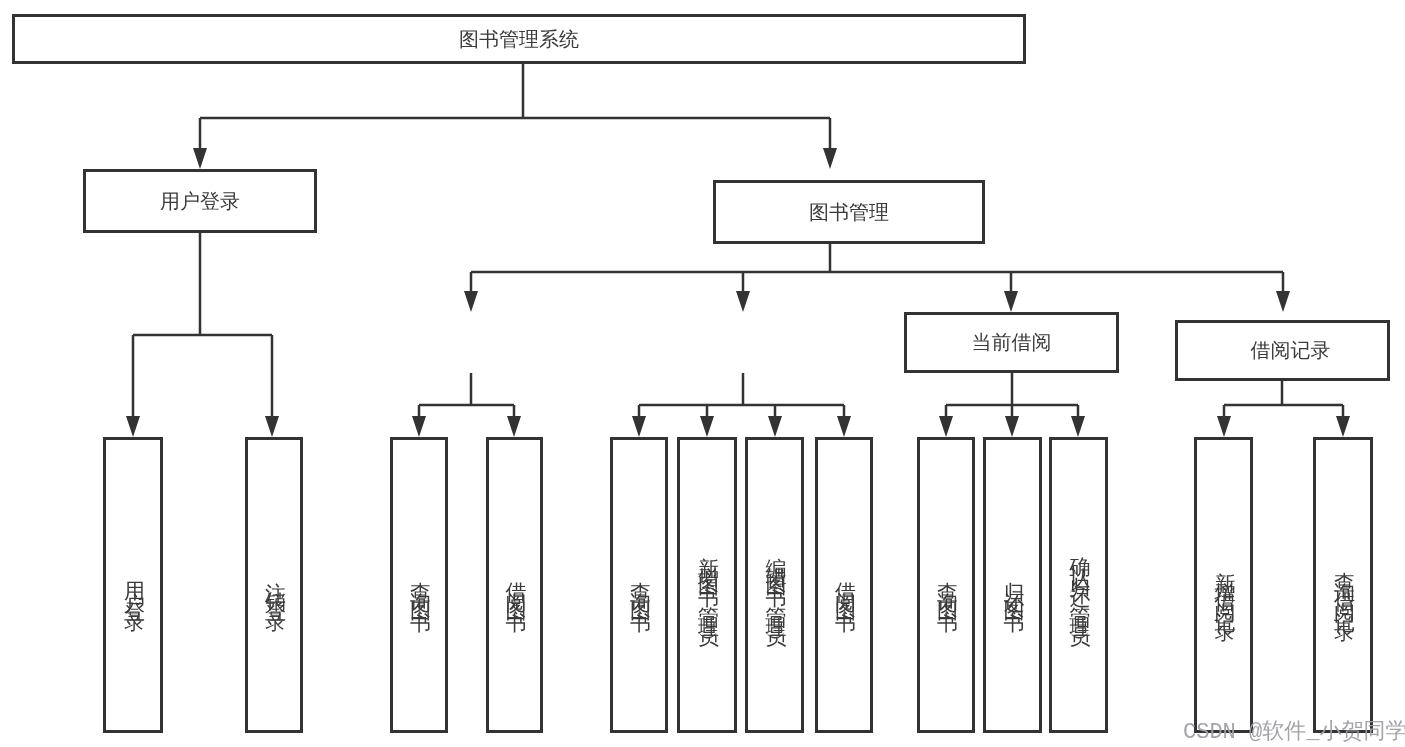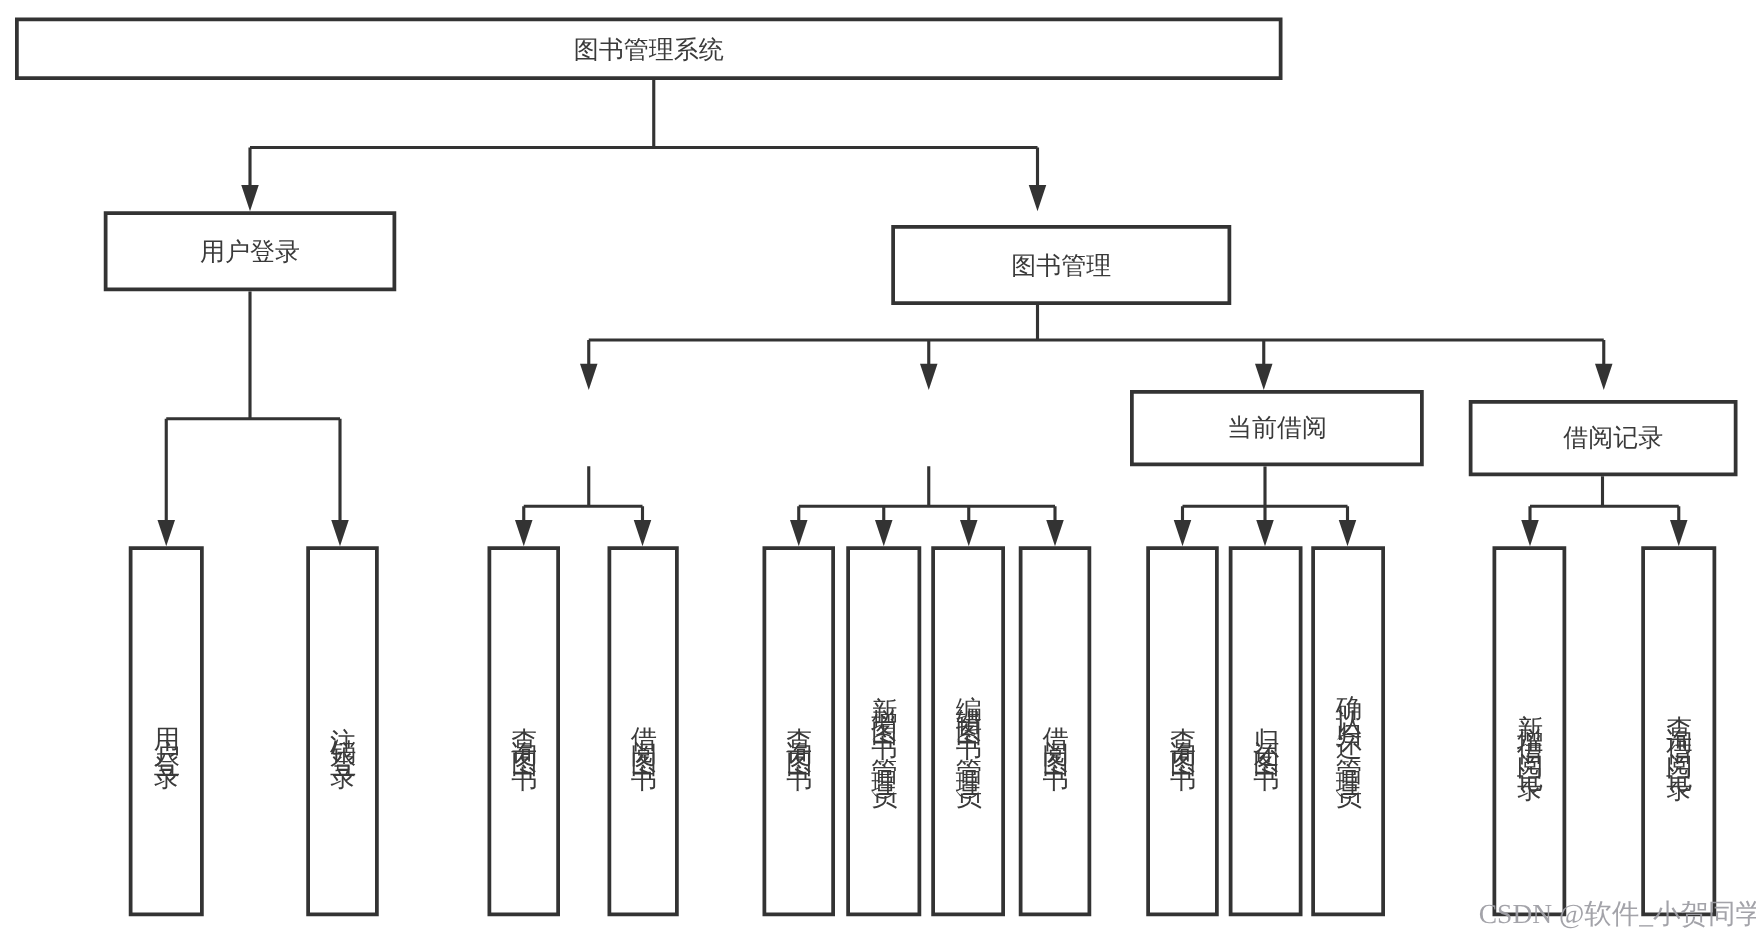--- a/index.html
+++ b/index.html
@@ -1,18 +1,18 @@
 <!DOCTYPE html>
 <html><head>
 <meta charset="utf-8">
 <style>
   html,body{margin:0;padding:0;background:#fff;}
   #canvas{
     position:relative;width:1405px;height:747px;background:#ffffff;overflow:hidden;
-    font-family:Liberation Serif, serif;color:#3a3a3a;
+    font-family:Liberation Mono, monospace;color:#3a3a3a;
   }
   #connectors{position:absolute;left:0;top:0;width:1405px;height:747px;}
   .box{
     position:absolute;box-sizing:border-box;border:3px solid #333333;background:#ffffff;
     display:flex;align-items:center;justify-content:center;z-index:2;
   }
   .hlabel{font-size:20px;color:#3a3a3a;white-space:nowrap;}
   .leaf .vlabel{
     writing-mode:vertical-rl;text-orientation:mixed;
     font-size:21px;letter-spacing:10px;line-height:1;color:#3a3a3a;white-space:nowrap;
@@ -65,21 +65,21 @@
     <span class="hlabel">图书管理系统</span>
   </div>
 
   <div class="box" style="left:83px;top:169px;width:234px;height:64px;">
     <span class="hlabel">用户登录</span>
   </div>
   <div class="box" style="left:713px;top:180px;width:272px;height:64px;">
     <span class="hlabel">图书管理</span>
   </div>
 
-  <div class="box" style="left:904px;top:312px;width:235px;height:61px;">
+  <div class="box" style="left:904px;top:312px;width:215px;height:61px;">
     <span class="hlabel">当前借阅</span>
   </div>
   <div class="box" style="left:1175px;top:320px;width:215px;height:61px;padding-left:16px;">
     <span class="hlabel">借阅记录</span>
   </div>
 
   <div class="box leaf" style="left:103px;top:437px;width:60px;height:296px;">
     <span class="vlabel">用户登录</span>
   </div>
   <div class="box leaf" style="left:245px;top:437px;width:58px;height:296px;">

